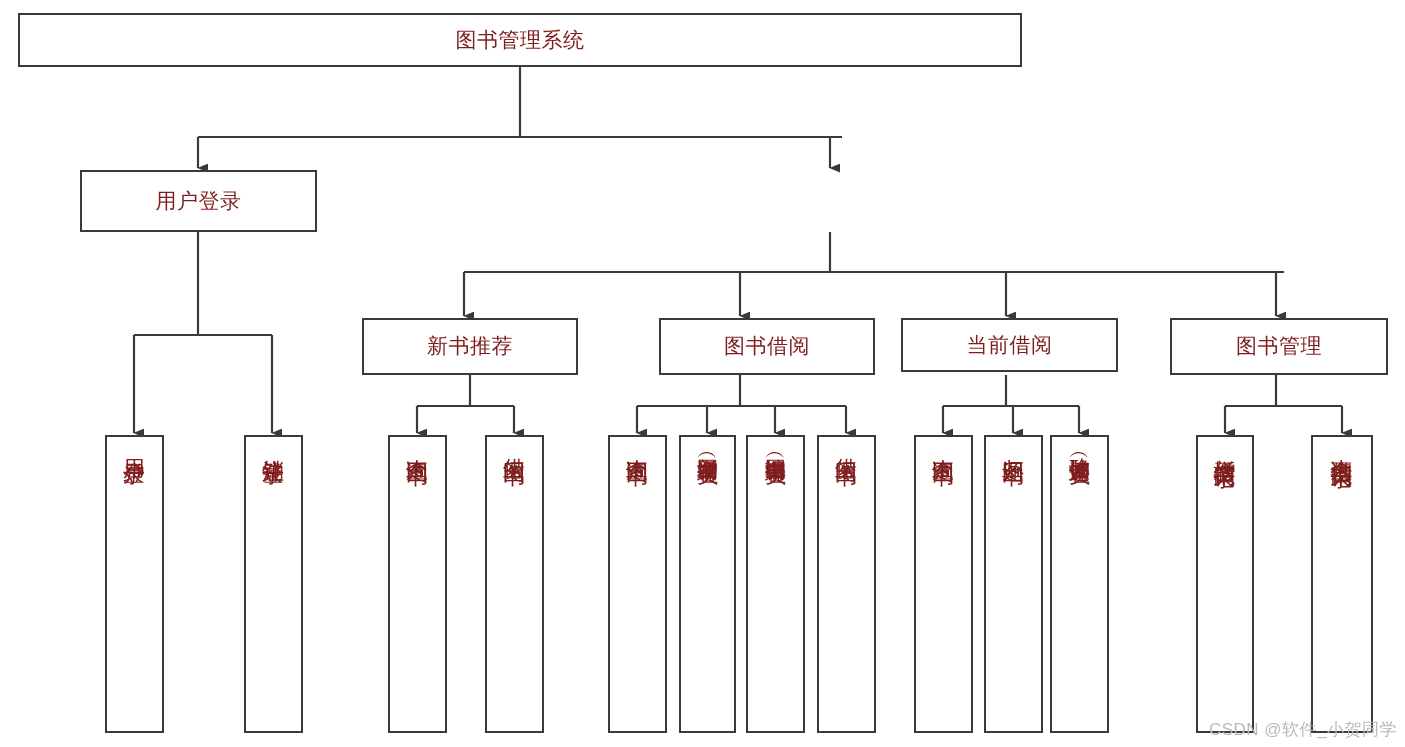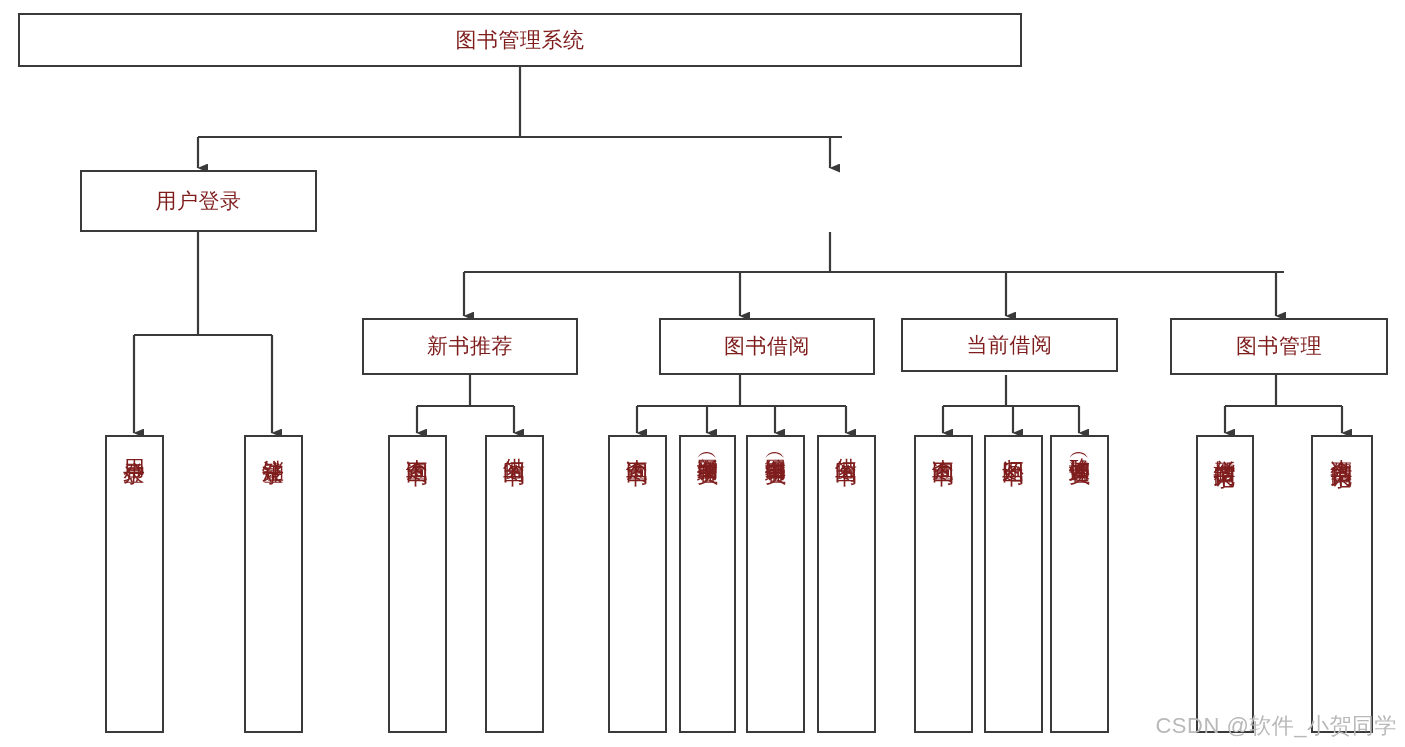--- a/index.html
+++ b/index.html
@@ -60,21 +60,21 @@
     white-space: nowrap;
   }
   .node.vert.tall .lbl {
     font-size: 21px;
     letter-spacing: 1px;
   }
   #watermark {
     position: absolute;
     right: 8px;
     bottom: 6px;
-    font-size: 22px;
+    font-size: 17px;
     color: #b9b9b9;
     letter-spacing: 0.5px;
     z-index: 5;
     white-space: nowrap;
   }
 </style>
 </head>
 <body>
 
 <div id="canvas">

